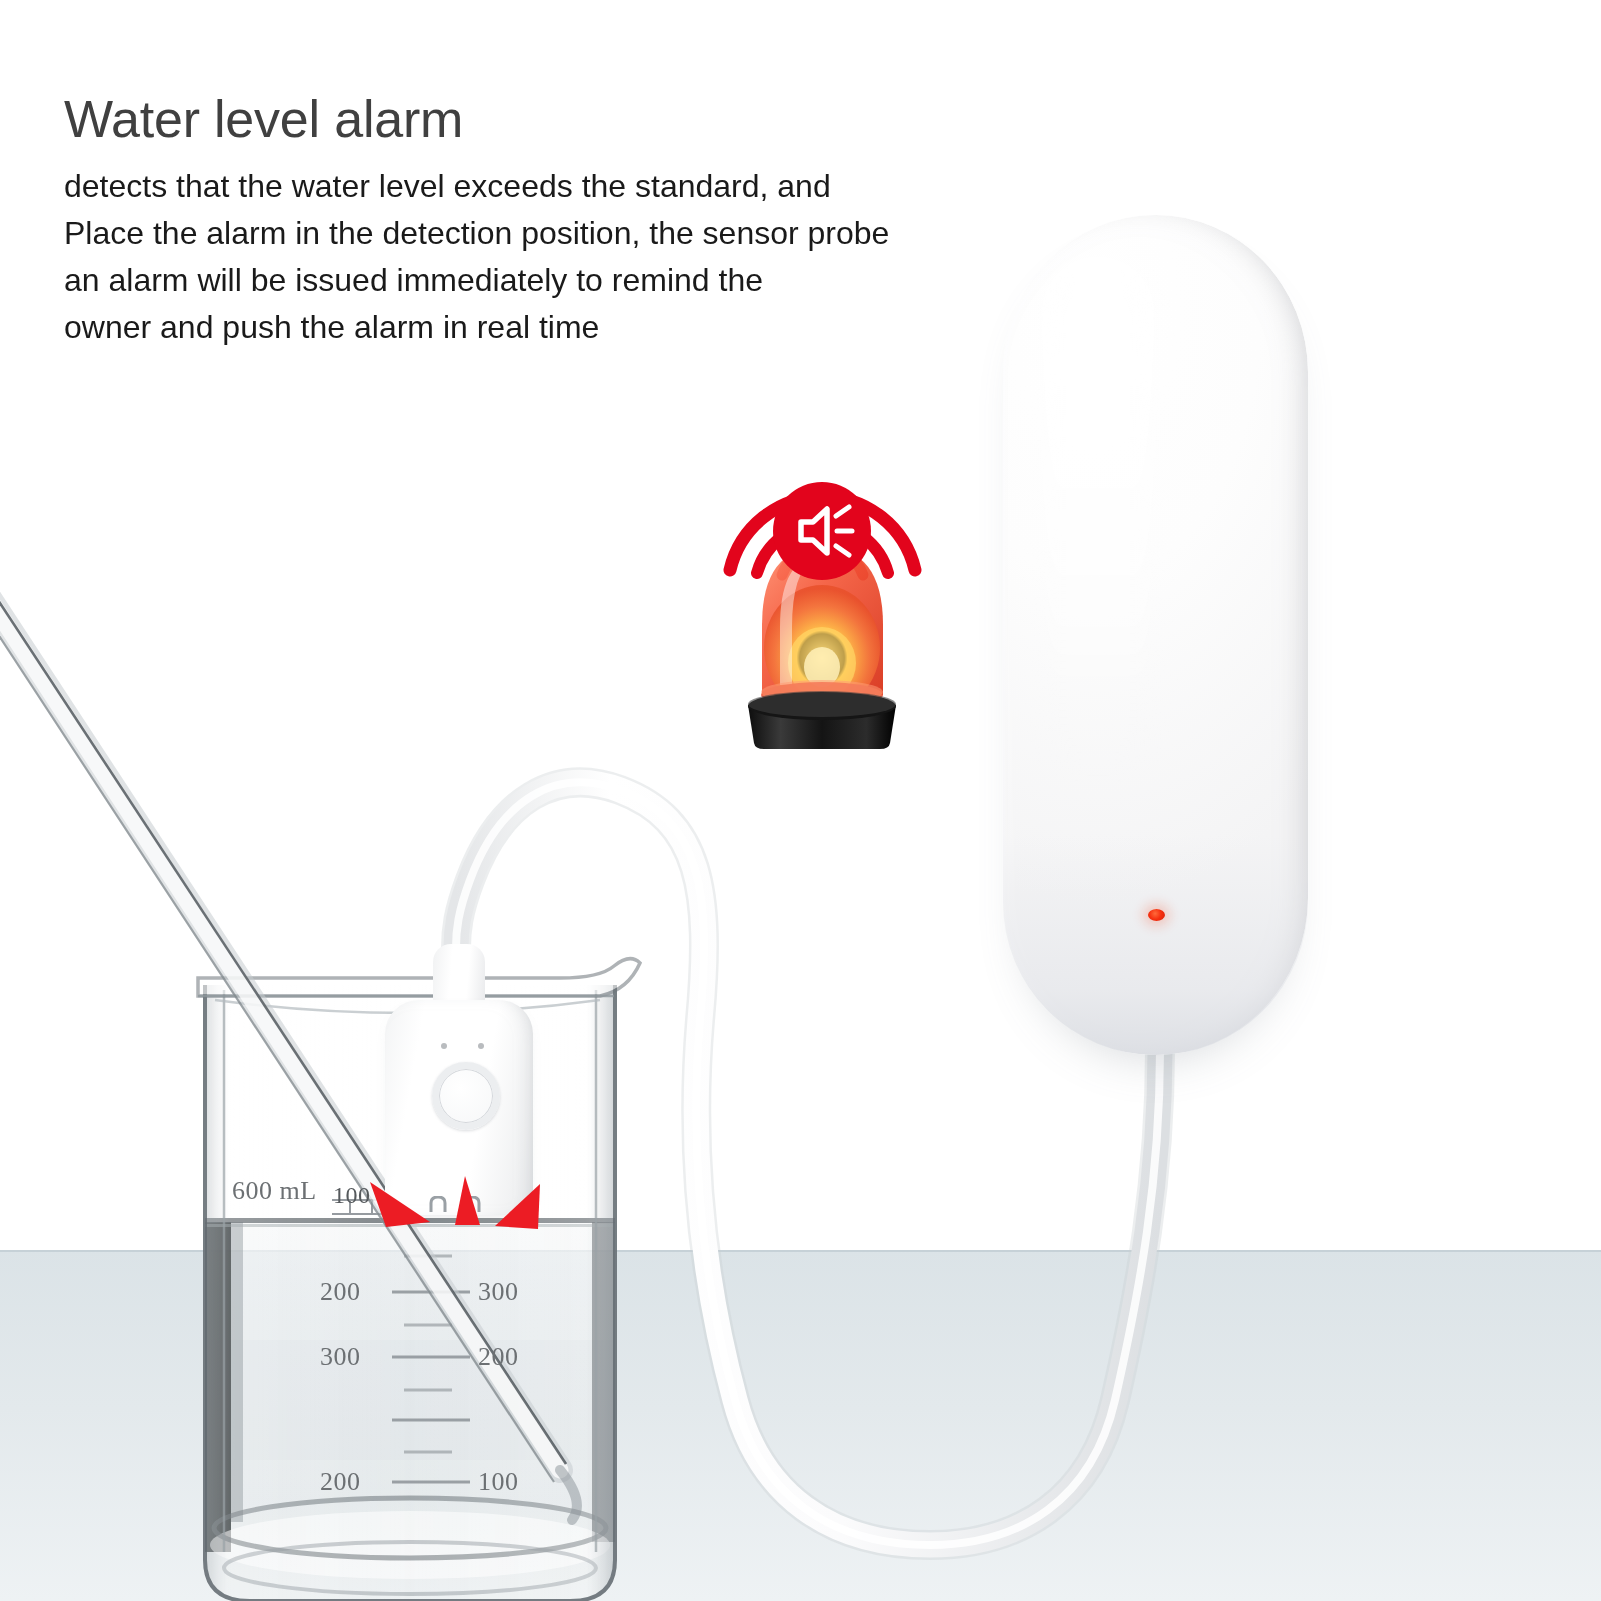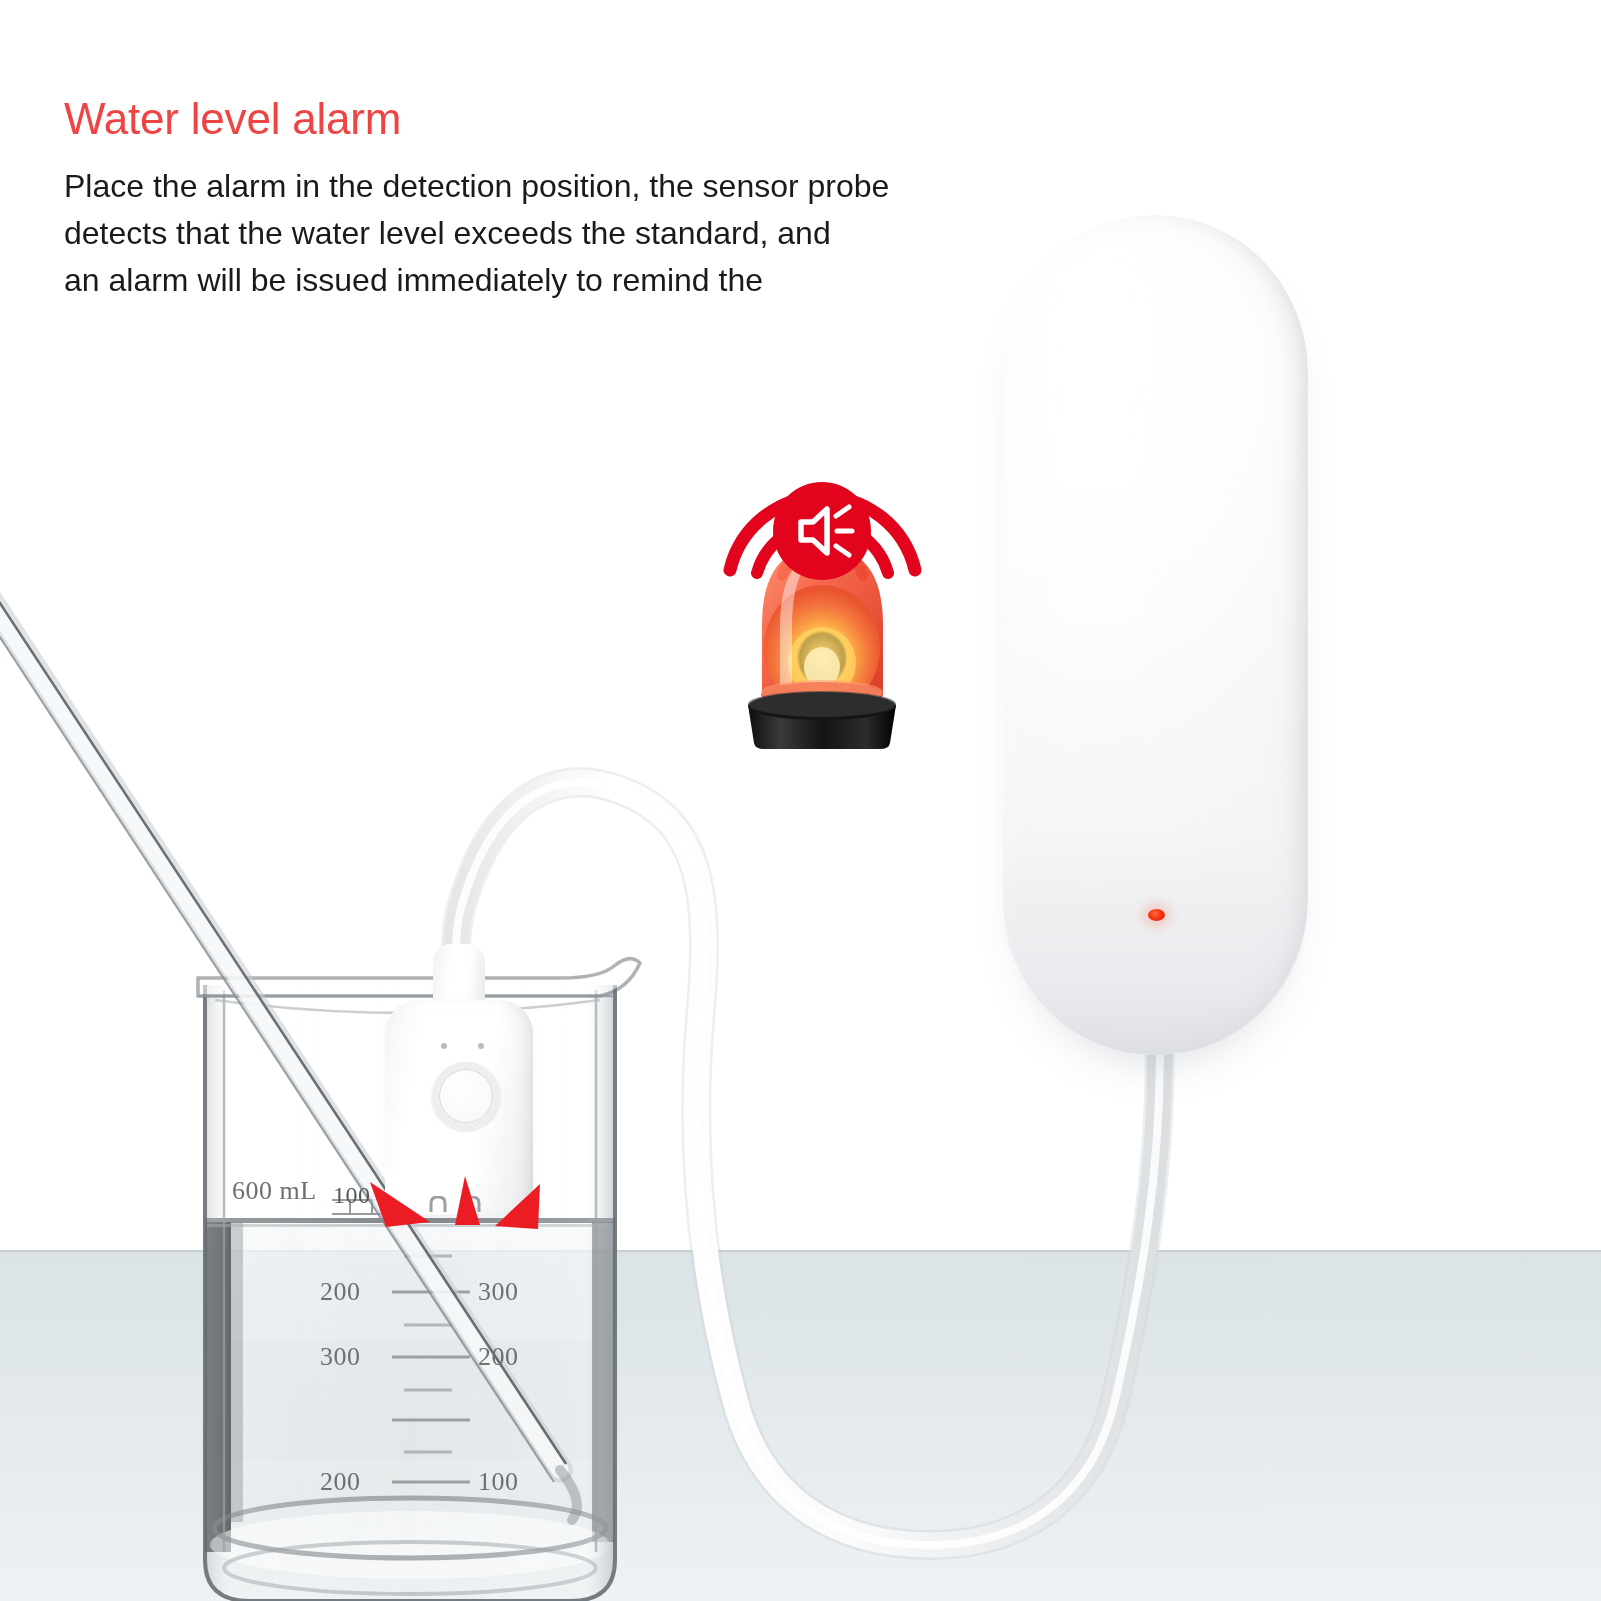--- a/index.html
+++ b/index.html
@@ -33,23 +33,23 @@
     position: absolute;
     left: 0; top: 1250px;
     width: 1601px; height: 2px;
     background: rgba(180,195,203,0.55);
   }
 
   
   .headline {
     position: absolute;
     left: 64px; top: 88px;
-    font-size: 44px;
+    font-size: 52px;
     line-height: 62px;
-    color: #ef4444;
+    color: #404040;
     font-weight: 400;
     letter-spacing: -0.2px;
     white-space: nowrap;
   }
   .paragraph {
     position: absolute;
     left: 64px; top: 163px;
     width: 1060px;
     font-size: 32px;
     line-height: 47px;
@@ -194,23 +194,24 @@
 
 <div id="stage">
 
   <div class="bg-white"></div>
   <div class="bg-table"></div>
   <div class="bg-table-edge"></div>
 
   <div class="headline">Water level alarm</div>
 
   <div class="paragraph">
+    <span class="pline">detects that the water level exceeds the standard, and</span>
     <span class="pline">Place the alarm in the detection position, the sensor probe</span>
-    <span class="pline">detects that the water level exceeds the standard, and</span>
     <span class="pline">an alarm will be issued immediately to remind the</span>
+    <span class="pline">owner and push the alarm in real time</span>
   </div>
 
   <svg class="cable-svg" viewBox="0 0 1601 1601">
     <defs>
       <linearGradient id="cableGrad" x1="0" y1="0" x2="1" y2="0">
         <stop offset="0%" stop-color="#e4e6e8"></stop>
         <stop offset="22%" stop-color="#ffffff"></stop>
         <stop offset="55%" stop-color="#fbfbfc"></stop>
         <stop offset="100%" stop-color="#dcdfe2"></stop>
       </linearGradient>

